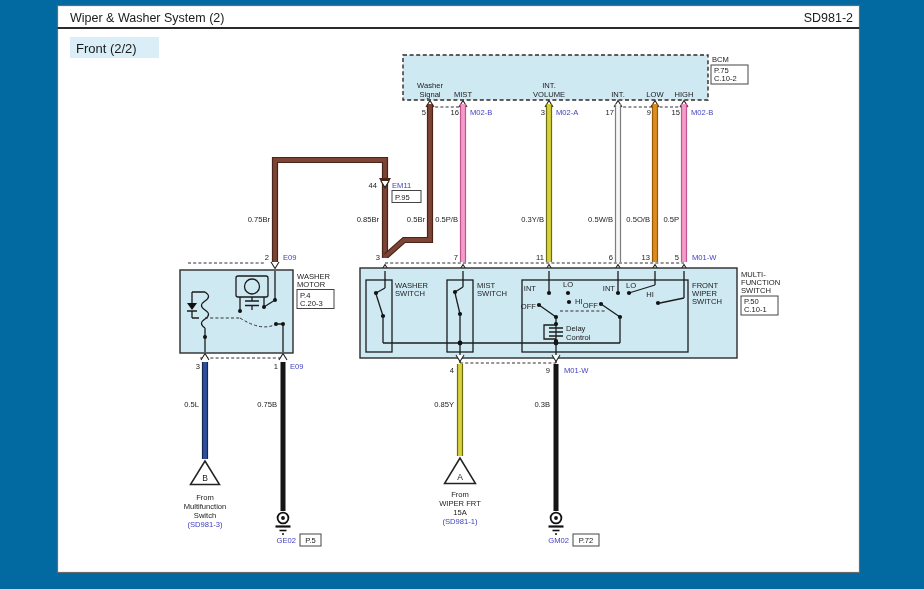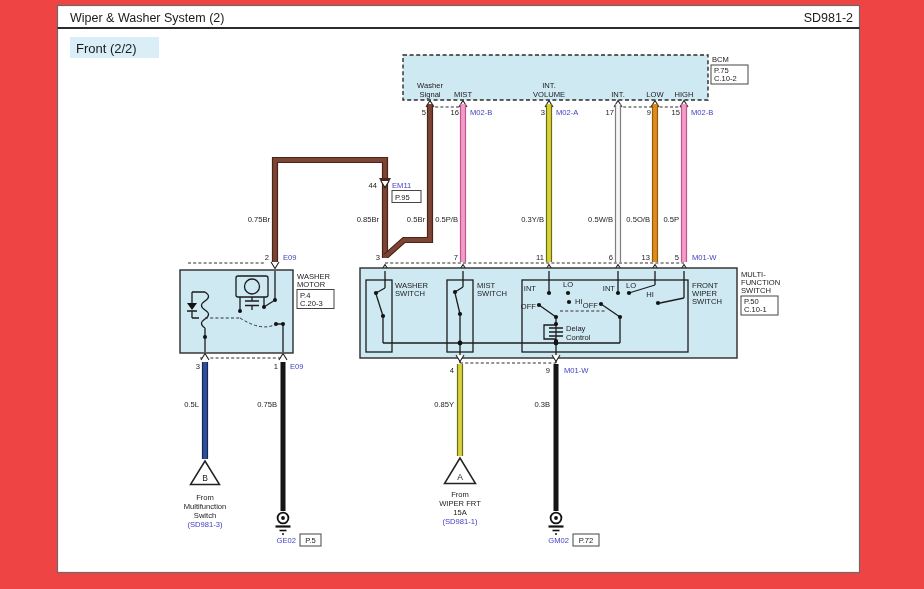--- a/index.html
+++ b/index.html
@@ -1,16 +1,16 @@
 <!DOCTYPE html>
 <html><head>
 <meta charset="utf-8">
 <style>
   html,body{margin:0;padding:0;background:#ffffff;}
-  #stage{position:relative;width:924px;height:589px;background:#ef4444;overflow:hidden;}
+  #stage{position:relative;width:924px;height:589px;background:#0369a1;overflow:hidden;}
   svg{position:absolute;left:0;top:0;}
   svg text{font-family:"Liberation Sans","DejaVu Sans",sans-serif;font-size:7.6px;fill:#1a1a1a;}
   .t12{font-size:12.5px;}
   .t13{font-size:13px;}
   .t8{font-size:8.5px;}
   .tb{fill:#3e3ec2;}
   .mid{text-anchor:middle;}
   .end{text-anchor:end;}
   .frame{fill:#ffffff;stroke:#6a6a6a;stroke-width:1.2;}
   .hdiv{stroke:#2b2b2b;stroke-width:2;}

